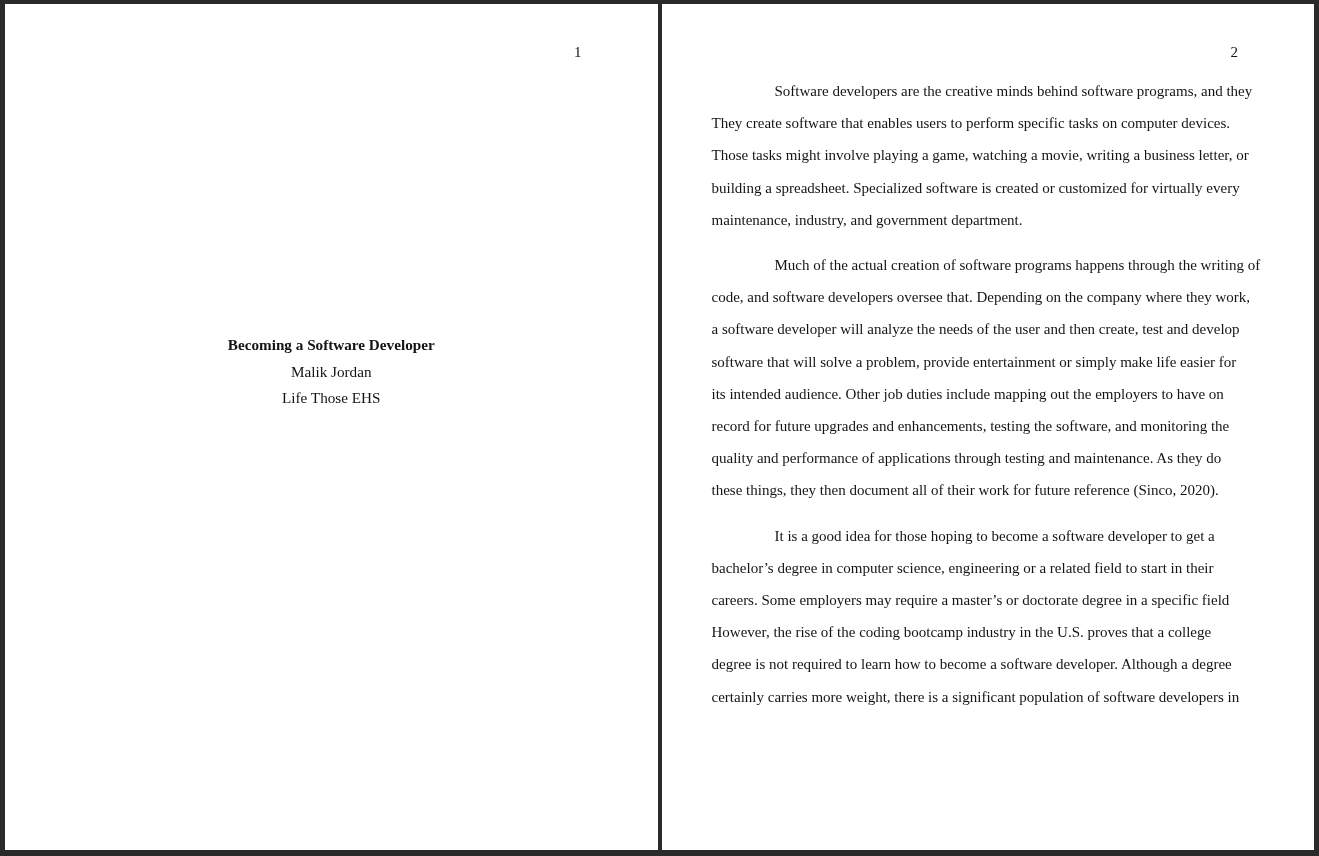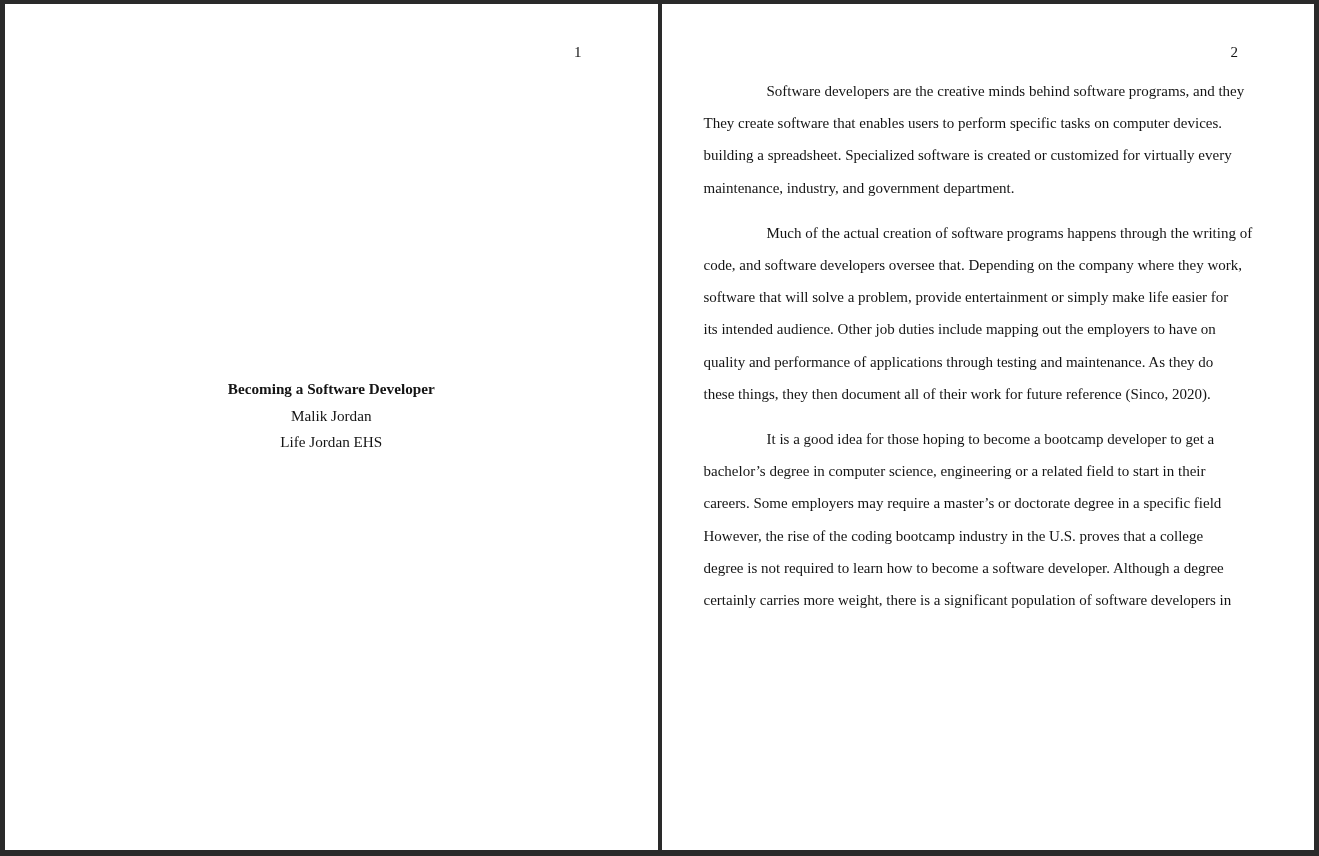--- a/index.html
+++ b/index.html
@@ -29,67 +29,70 @@
   }
   .title-block {
     position: absolute;
     top: 328px;
     left: 0;
     right: 0;
     text-align: center;
     font-size: 15.2px;
     line-height: 26.6px;
   }
-  .essay-title { font-weight: bold; margin-top: 44px; }
+  .essay-title { font-weight: bold; }
   .body-text {
     position: absolute;
     top: 71px;
     left: 42px;
     right: 36px;
     font-size: 15px;
     line-height: 32.2px;
   }
   .para { margin: 0 0 13px 0; }
-  .line { display: block; white-space: pre; }
+  .line { display: block; white-space: pre; margin-left: 8px; }
   .line.first { padding-left: 63px; }
   .italic { font-style: italic; }
 </style>
 </head>
 <body>
 
 <div class="frame">
 
   <div class="page">
     <div class="page-number">1</div>
     <div class="title-block">
       <div class="essay-title">Becoming a Software Developer</div>
       <div>Malik Jordan</div>
-      <div>Life Jordan EHS</div>
+      <div>Life Those EHS</div>
     </div>
   </div>
 
   <div class="page">
     <div class="page-number">2</div>
     <div class="body-text" id="essay-body">
         <p class="para">
           <span class="line first"><span>Software developers are the creative minds behind software programs, and they</span></span>
           <span class="line"><span>They create software that enables users to perform specific tasks on computer devices.</span></span>
+          <span class="line"><span>Those tasks might involve playing a game, watching a movie, writing a business letter, or</span></span>
           <span class="line"><span>building a spreadsheet. Specialized software is created or customized for virtually every</span></span>
           <span class="line"><span>maintenance, industry, and government department.</span></span>
         </p>
         <p class="para">
           <span class="line first"><span>Much of the actual creation of software programs happens through the writing of</span></span>
           <span class="line"><span>code, and software developers oversee that. Depending on the company where they work,</span></span>
+          <span class="line"><span>a software developer will analyze the needs of the user and then create, test and develop</span></span>
           <span class="line"><span>software that will solve a problem, provide entertainment or simply make life easier for</span></span>
           <span class="line"><span>its intended audience. Other job duties include mapping out the employers to have on</span></span>
+          <span class="line"><span>record for future upgrades and enhancements, testing the software, and monitoring the</span></span>
           <span class="line"><span>quality and performance of applications through testing and maintenance. As they do</span></span>
           <span class="line"><span>these things, they then document all of their work for future reference (Sinco, 2020).</span></span>
         </p>
         <p class="para">
-          <span class="line first"><span>It is a good idea for those hoping to become a bootcamp developer to get a</span></span>
+          <span class="line first"><span>It is a good idea for those hoping to become a software developer to get a</span></span>
           <span class="line"><span>bachelor’s degree in computer science, engineering or a related field to start in their</span></span>
           <span class="line"><span>careers. Some employers may require a master’s or doctorate degree in a specific field</span></span>
           <span class="line"><span>However, the rise of the coding bootcamp industry in the U.S. proves that a college</span></span>
           <span class="line"><span>degree is not required to learn how to become a software developer. Although a degree</span></span>
           <span class="line"><span>certainly carries more weight, there is a significant population of software developers in</span></span>
         </p>
       </div>
   </div>
 
 </div>

